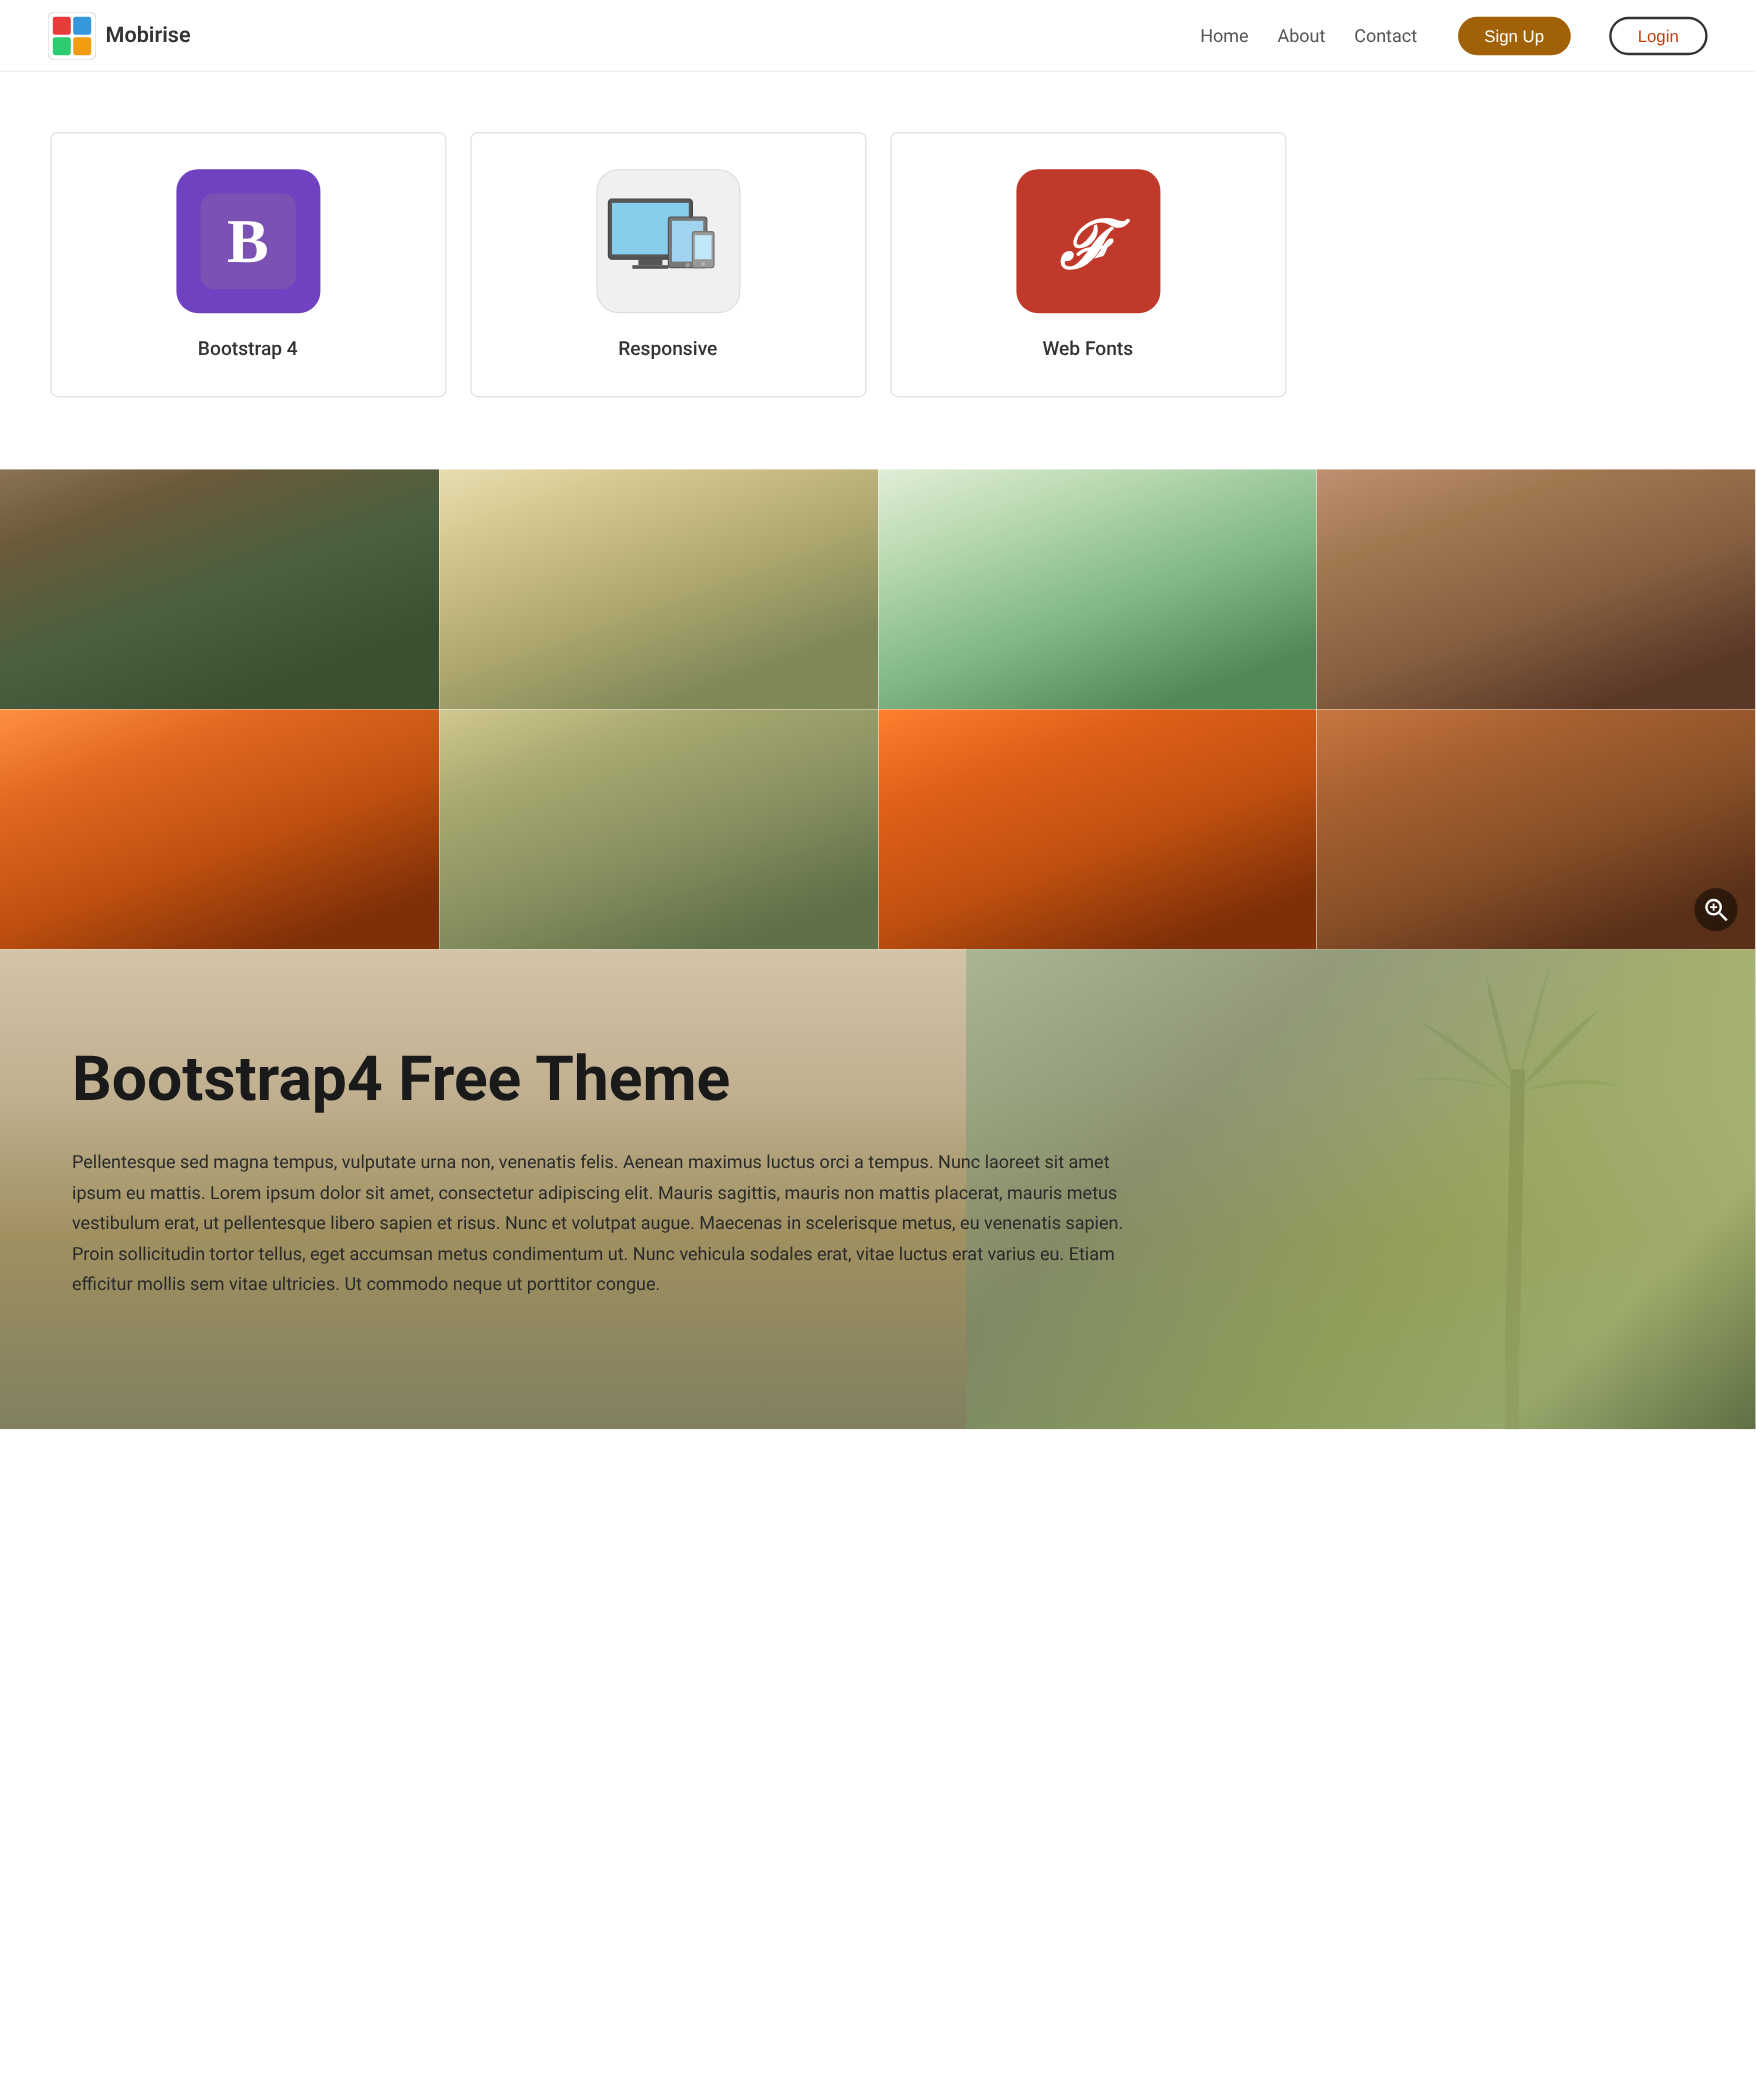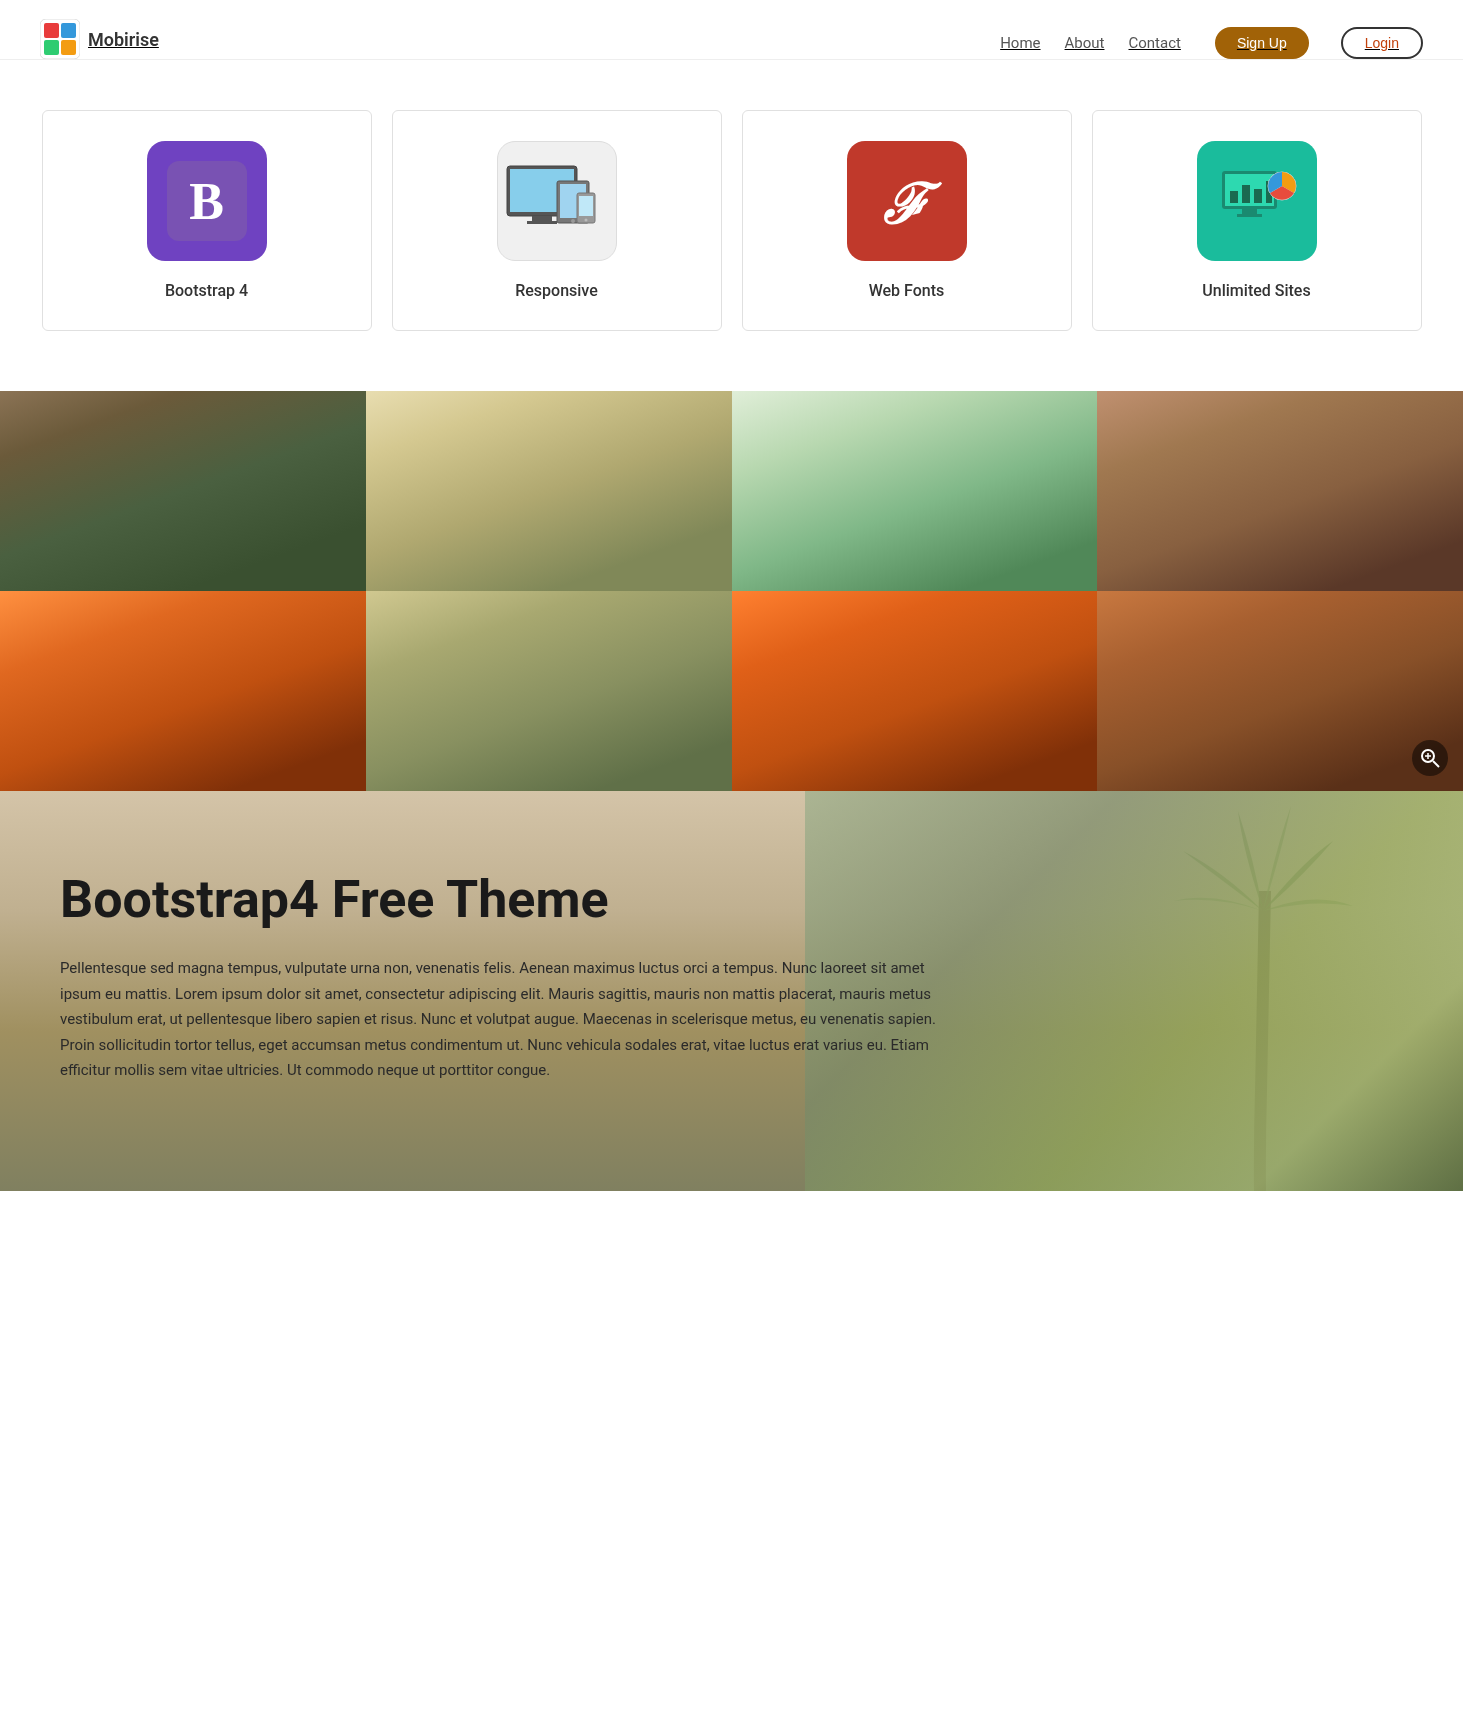--- a/index.html
+++ b/index.html
@@ -1,26 +1,25 @@
 <!DOCTYPE html>
 <html><head>
   <meta charset="utf-8">
   <style>
     * { margin: 0; padding: 0; box-sizing: border-box; }
     body { font-family: -apple-system, BlinkMacSystemFont, 'Segoe UI', Roboto, sans-serif; background: #fff; }
 
     
     nav {
       display: flex;
-      align-items: flex-end;
+      align-items: center;
       padding: 0 40px;
       height: 60px;
       background: #fff;
       border-bottom: 1px solid #eee;
-      text-decoration: underline;
     }
     .nav-brand {
       display: flex;
       align-items: center;
       gap: 8px;
       margin-right: auto;
     }
     .nav-logo {
       width: 40px;
       height: 40px;
@@ -261,43 +260,20 @@
       <span class="feature-label">Responsive</span>
     </div>
 
     <div class="feature-card">
       <div class="feature-icon icon-webfonts">
         <div class="icon-webfonts-inner">ℱ</div>
       </div>
       <span class="feature-label">Web Fonts</span>
     </div>
 
-    <div class="feature-card">
-      <div class="feature-icon icon-unlimited">
-        <svg width="90" height="80" viewBox="0 0 90 80">
-
-          <rect x="10" y="10" width="55" height="38" rx="3" fill="#1a8a70"></rect>
-          <rect x="13" y="13" width="49" height="32" fill="#2dd9b0"></rect>
-
-          <rect x="18" y="30" width="8" height="12" fill="#1a6a50"></rect>
-          <rect x="30" y="24" width="8" height="18" fill="#1a6a50"></rect>
-          <rect x="42" y="28" width="8" height="14" fill="#1a6a50"></rect>
-          <rect x="54" y="20" width="6" height="22" fill="#1a6a50"></rect>
-
-          <rect x="30" y="48" width="15" height="5" fill="#1a8a70"></rect>
-          <rect x="25" y="53" width="25" height="3" fill="#1a8a70"></rect>
-
-          <circle cx="70" cy="25" r="14" fill="#e8f0e8" stroke="#ccc"></circle>
-          <path d="M70 25 L70 11 A14 14 0 0 1 82 32 Z" fill="#f39c12"></path>
-          <path d="M70 25 L82 32 A14 14 0 0 1 58 32 Z" fill="#e74c3c"></path>
-          <path d="M70 25 L58 32 A14 14 0 0 1 70 11 Z" fill="#3498db"></path>
-        </svg>
-      </div>
-      <span class="feature-label">Unlimited Sites</span>
-    </div>
 
   </div>
 </section>
 
 <section class="gallery-section">
 
   <div class="gallery-row">
     <div class="gallery-cell">
       <div class="gallery-cell-bg photo-palms" style="background: linear-gradient(160deg, #8b7355 0%, #6b5a3a 20%, #4a6040 50%, #3a5030 80%);"></div>
     </div>

